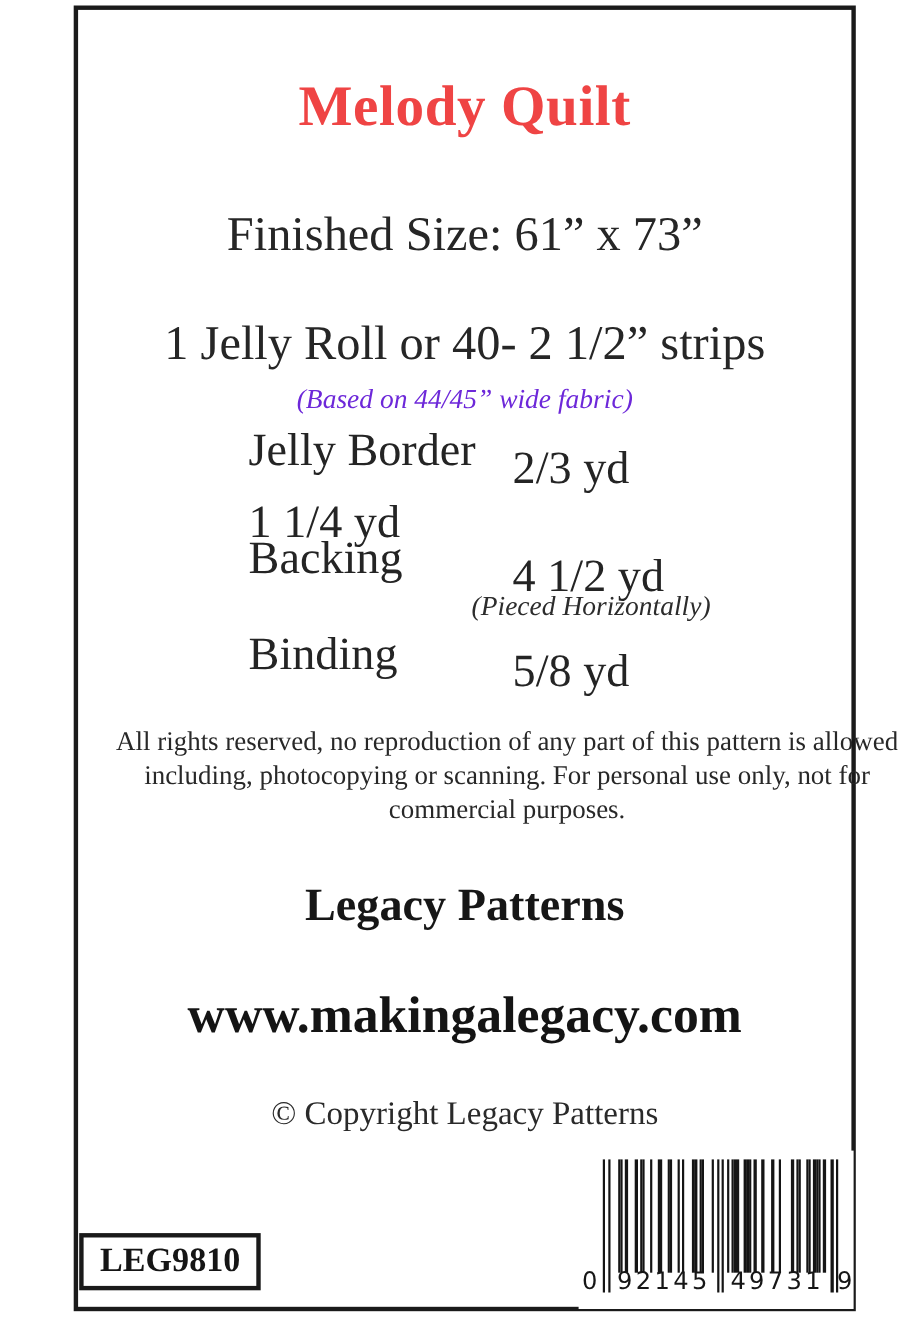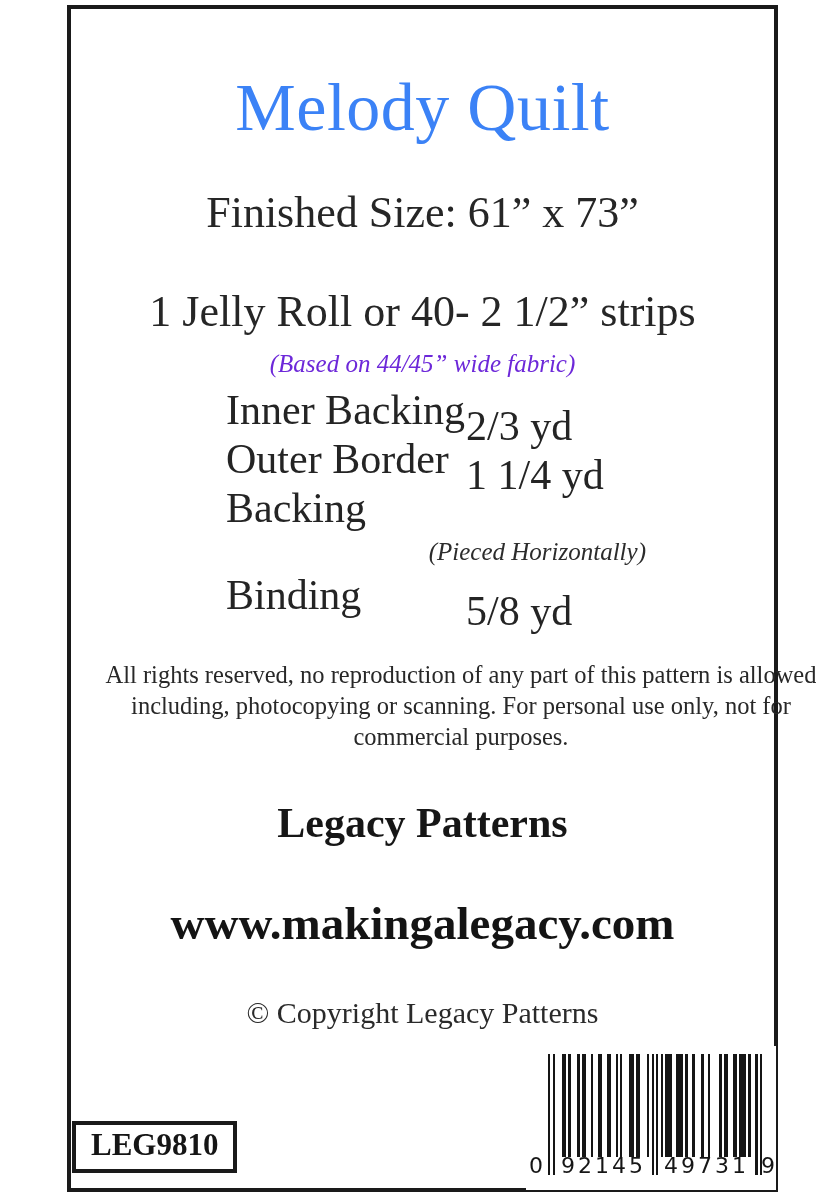--- a/index.html
+++ b/index.html
@@ -19,23 +19,23 @@
     background: #ffffff;
   }
   .center-block {
     position: absolute;
     left: 67px; width: 711px;
     text-align: center;
     color: #262626;
   }
   .title {
     top: 68px;
-    font-size: 68px;
-    font-weight: normal;
-    color: #3b82f6;
+    font-size: 52px;
+    font-weight: bold;
+    color: #ef4444;
     letter-spacing: 0.5px;
   }
   .finished-size { top: 187px; font-size: 44px; }
   .jelly-roll    { top: 286px; font-size: 44px; }
   .fabric-note   { top: 350px; font-size: 25px; font-style: italic; color: #6d28d9; }
   .materials {
     position: absolute;
     left: 226px; top: 386px;
     width: 420px;
     font-size: 42px;
@@ -111,29 +111,29 @@
 <div class="center-block title">Melody Quilt</div>
 
 <div class="center-block finished-size">Finished Size: 61” x 73”</div>
 
 <div class="center-block jelly-roll">1 Jelly Roll or 40- 2 1/2” strips</div>
 
 <div class="center-block fabric-note">(Based on 44/45” wide fabric)</div>
 
 <div class="materials">
   <div class="mrow">
-    <span class="mlabel">Inner Backing</span>
+    <span class="mlabel">Jelly Border</span>
     <span class="mvalue">2/3 yd</span>
   </div>
   <div class="mrow">
-    <span class="mlabel">Outer Border</span>
     <span class="mvalue">1 1/4 yd</span>
   </div>
   <div class="mrow">
     <span class="mlabel">Backing</span>
+    <span class="mvalue">4 1/2 yd</span>
   </div>
   <div class="mnote">(Pieced Horizontally)</div>
   <div class="mrow">
     <span class="mlabel">Binding</span>
     <span class="mvalue">5/8 yd</span>
   </div>
 </div>
 
 <div class="center-block rights">All rights reserved, no reproduction of any part of this pattern is allowed including, photocopying or scanning. For personal use only, not for commercial purposes.</div>
 

